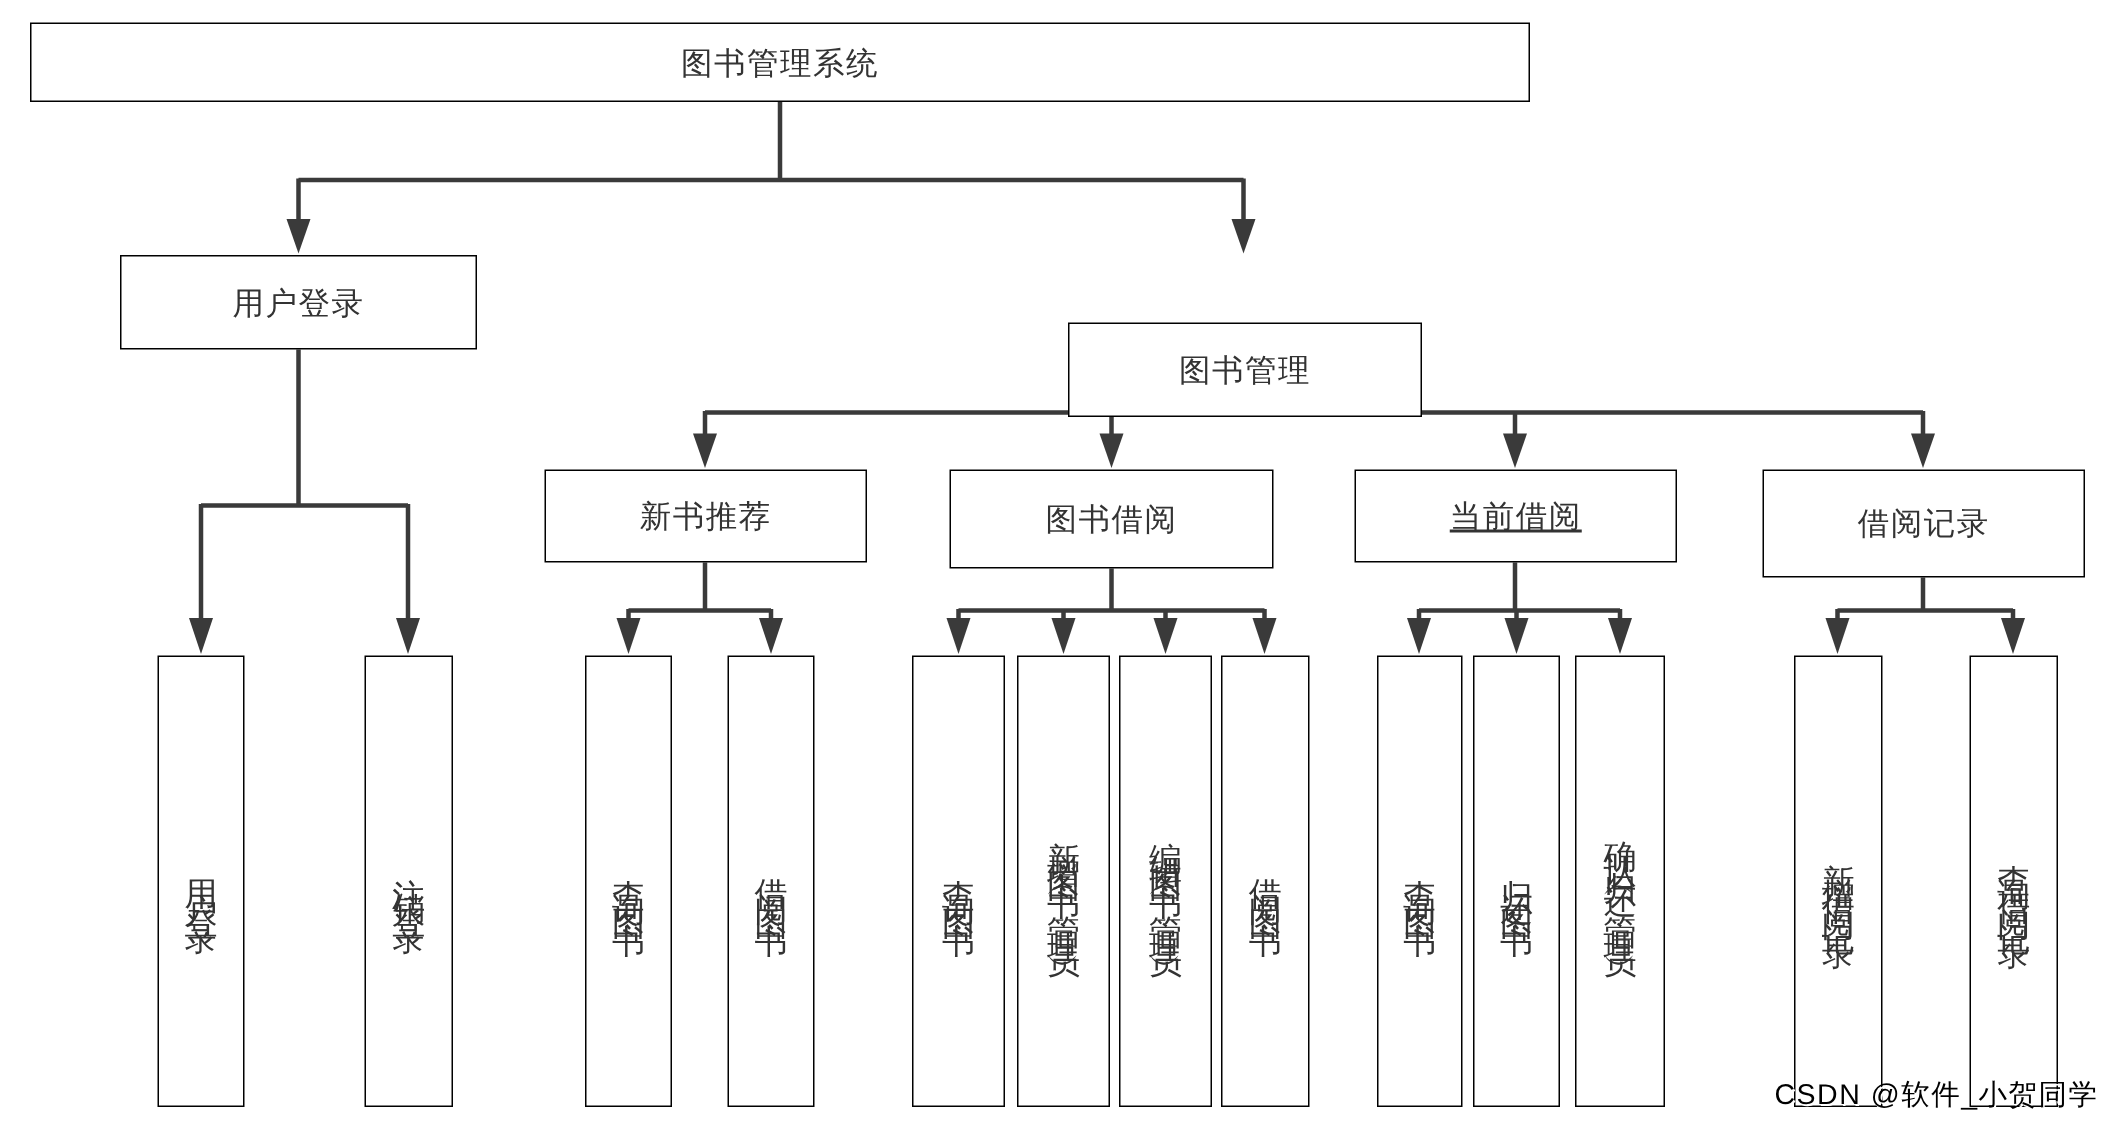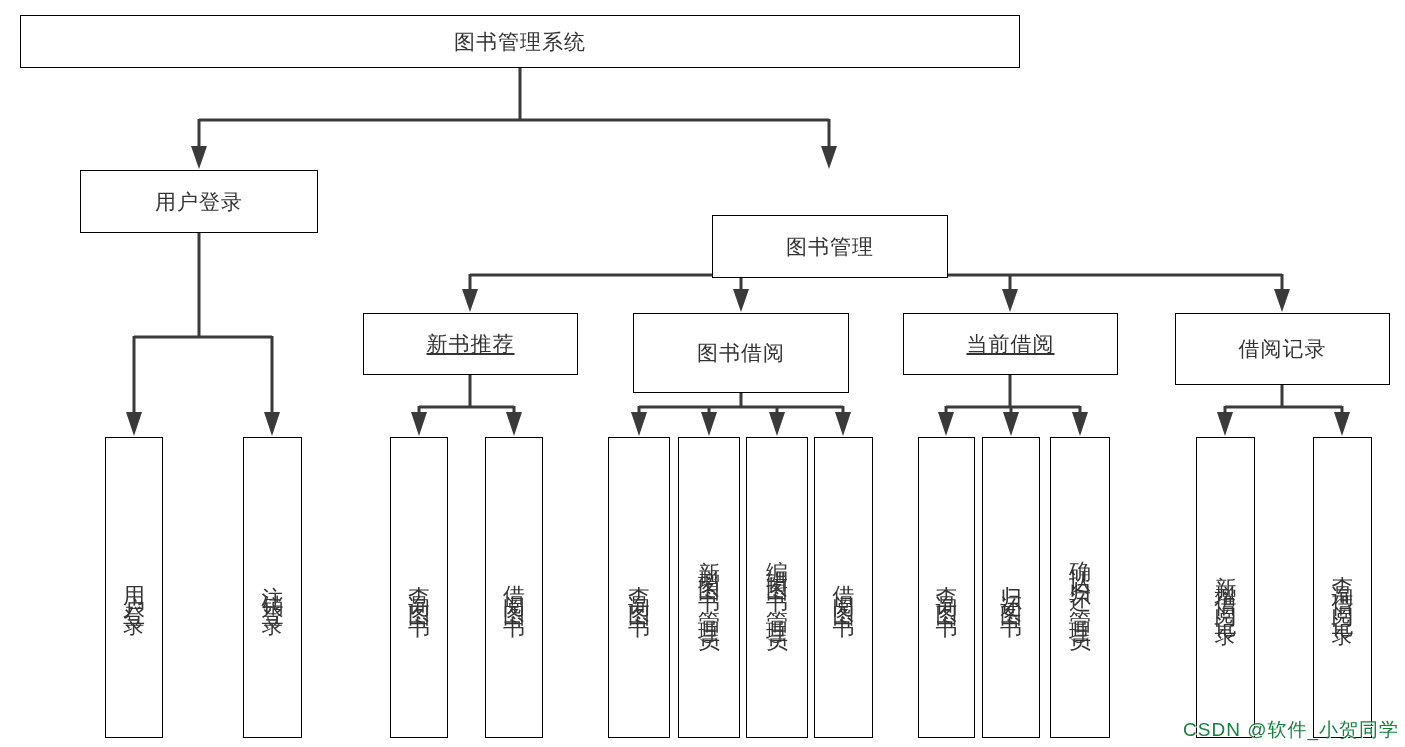--- a/index.html
+++ b/index.html
@@ -47,22 +47,22 @@
     font-size: 22px;
     letter-spacing: 10px;
     max-height: 293px;
     white-space: nowrap;
   }
 
   
   .n-root            { left: 20px;   top: 15px;  width: 1000px; height: 53px; }
   .n-user-login      { left: 80px;   top: 170px; width: 238px;  height: 63px; }
   .n-book-management { left: 712px;  top: 170px; width: 236px;  height: 63px; margin-top: 45px; }
-  .n-new-book        { left: 363px;  top: 313px; width: 215px;  height: 62px; text-decoration: underline; }
-  .n-book-borrow     { left: 633px;  top: 313px; width: 216px;  height: 80px; }
+  .n-new-book        { left: 363px;  top: 313px; width: 215px;  height: 62px; }
+  .n-book-borrow     { left: 633px;  top: 313px; width: 216px;  height: 66px; }
   .n-current-borrow  { left: 903px;  top: 313px; width: 215px;  height: 62px; text-decoration: underline; }
   .n-borrow-records  { left: 1175px; top: 313px; width: 215px;  height: 72px; }
 
   .l-user-login   { left: 105px;  width: 58px; }
   .l-logout       { left: 243px;  width: 59px; }
   .l-nbr-query    { left: 390px;  width: 58px; }
   .l-nbr-borrow   { left: 485px;  width: 58px; }
   .l-bb-query     { left: 608px;  width: 62px; }
   .l-bb-add       { left: 678px;  width: 62px; }
   .l-bb-edit      { left: 746px;  width: 62px; }
@@ -72,21 +72,21 @@
   .l-cb-confirm   { left: 1050px; width: 60px; }
   .l-br-add       { left: 1196px; width: 59px; }
   .l-br-query     { left: 1313px; width: 59px; }
 
   .watermark {
     position: absolute;
     right: 6px;
     bottom: 4px;
     z-index: 3;
     font-size: 19px;
-    color: #15803d;
+    color: #000000;
     text-shadow: 1px 1px 0 #ffffff;
     letter-spacing: 1px;
   }
 </style>
 </head>
 <body>
 
 <div class="canvas">
 
   <svg class="wires" viewBox="0 0 1405 747" xmlns="http://www.w3.org/2000/svg">

